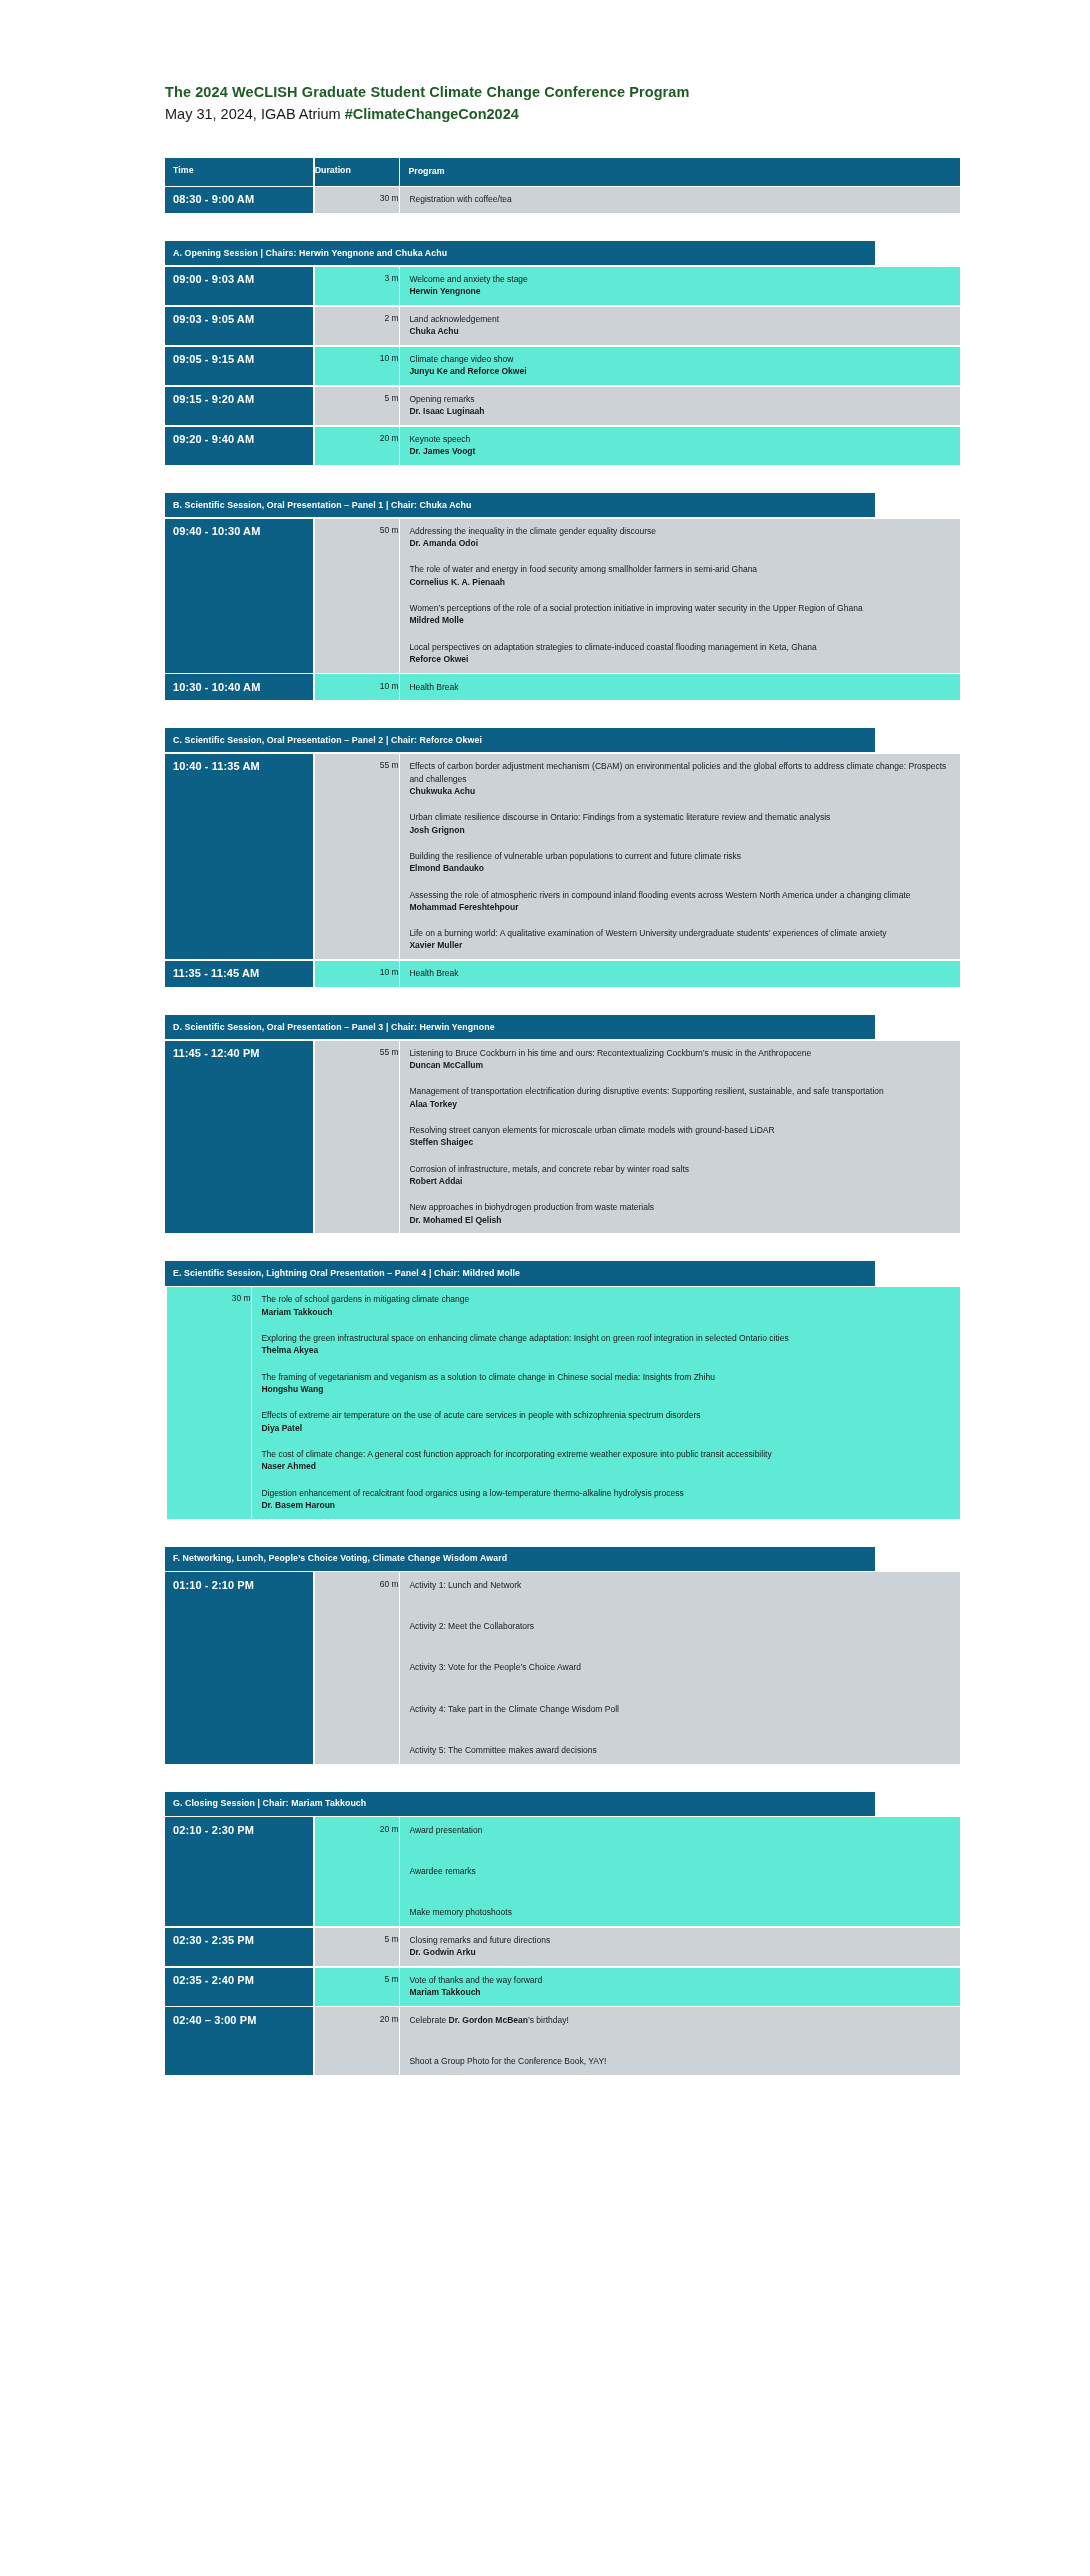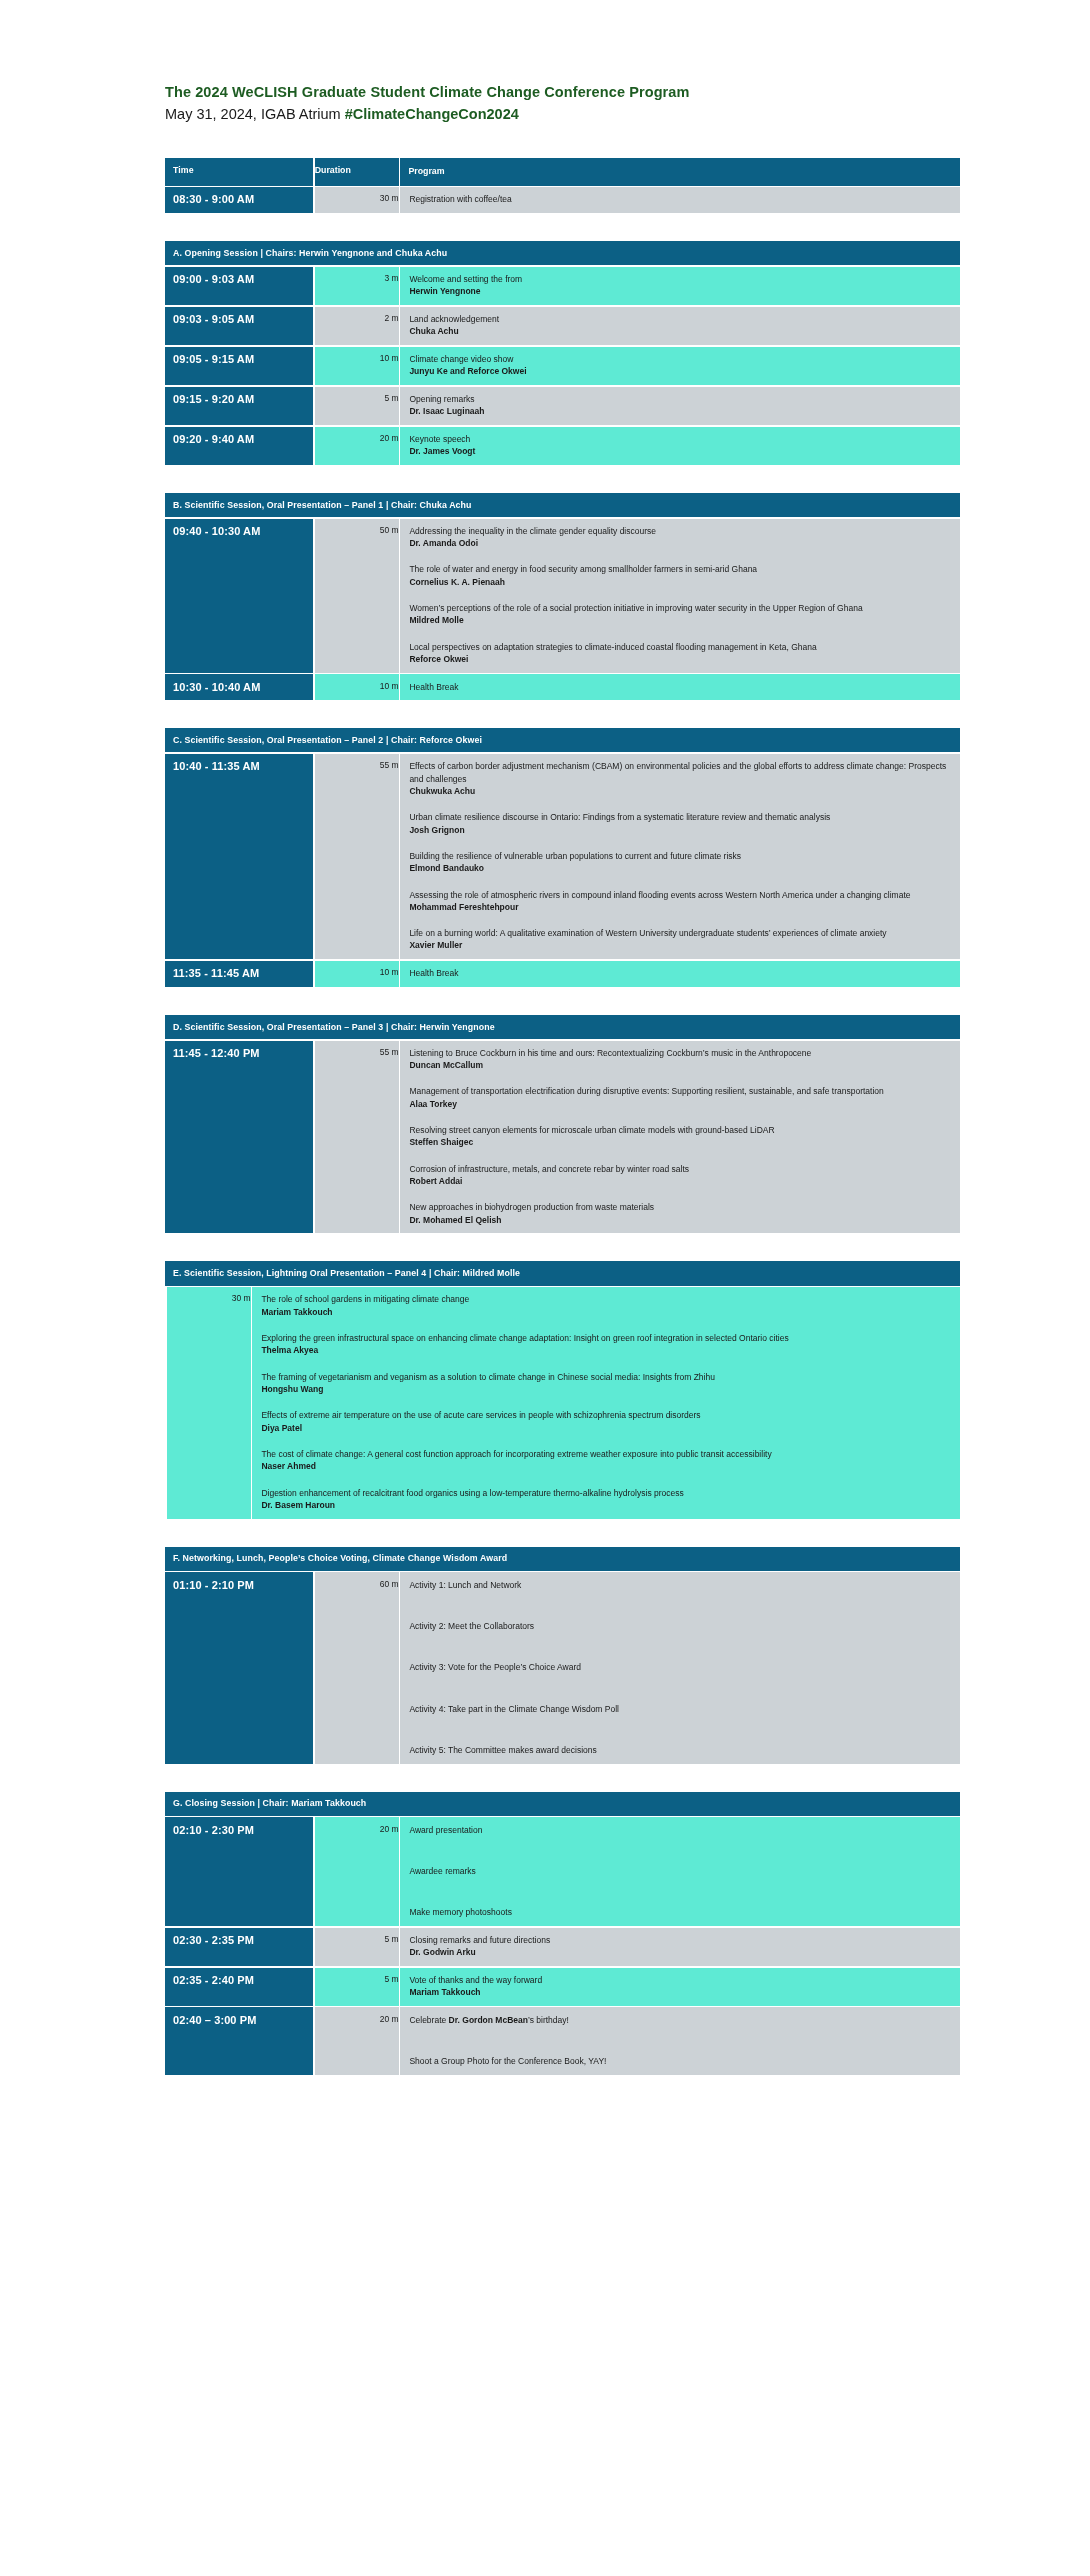--- a/index.html
+++ b/index.html
@@ -106,21 +106,21 @@
   }
   .row.header .cell-dur { text-align: left; padding-left: 0; }
   .row.header .cell-prog { padding-left: 8px; }
 
   
   .row.tint-a .cell-dur, .row.tint-a .cell-prog { background: #ccd2d6; }
   .row.tint-b .cell-dur, .row.tint-b .cell-prog { background: #5eead4; }
 
   
   .section-banner {
-    width: 795px;
+    width: 710px;
     background: #0c6085;
     color: #ffffff;
     font-size: 8.8px;
     font-weight: bold;
     padding: 6.8px 0 7.4px 8px;
     box-sizing: border-box;
     margin-bottom: 1.7px;
     letter-spacing: 0.1px;
     margin-top: 28px;
   }
@@ -158,21 +158,21 @@
               <span class="talk-title">Registration with coffee/tea</span>
             </div>
           </div>
         </div>
         <div class="section-banner">A. Opening Session |  Chairs: Herwin Yengnone and Chuka Achu</div>
         <div class="row tint-b">
           <div class="cell-time">09:00 - 9:03 AM</div>
           <div class="cell-dur">3 m</div>
           <div class="cell-prog">
             <div class="talk">
-              <span class="talk-title">Welcome and setting the from</span>
+              <span class="talk-title">Welcome and anxiety the stage</span>
               <span class="talk-speaker">Herwin Yengnone</span>
             </div>
           </div>
         </div>
         <div class="row tint-a">
           <div class="cell-time">09:03 - 9:05 AM</div>
           <div class="cell-dur">2 m</div>
           <div class="cell-prog">
             <div class="talk">
               <span class="talk-title">Land acknowledgement</span>

